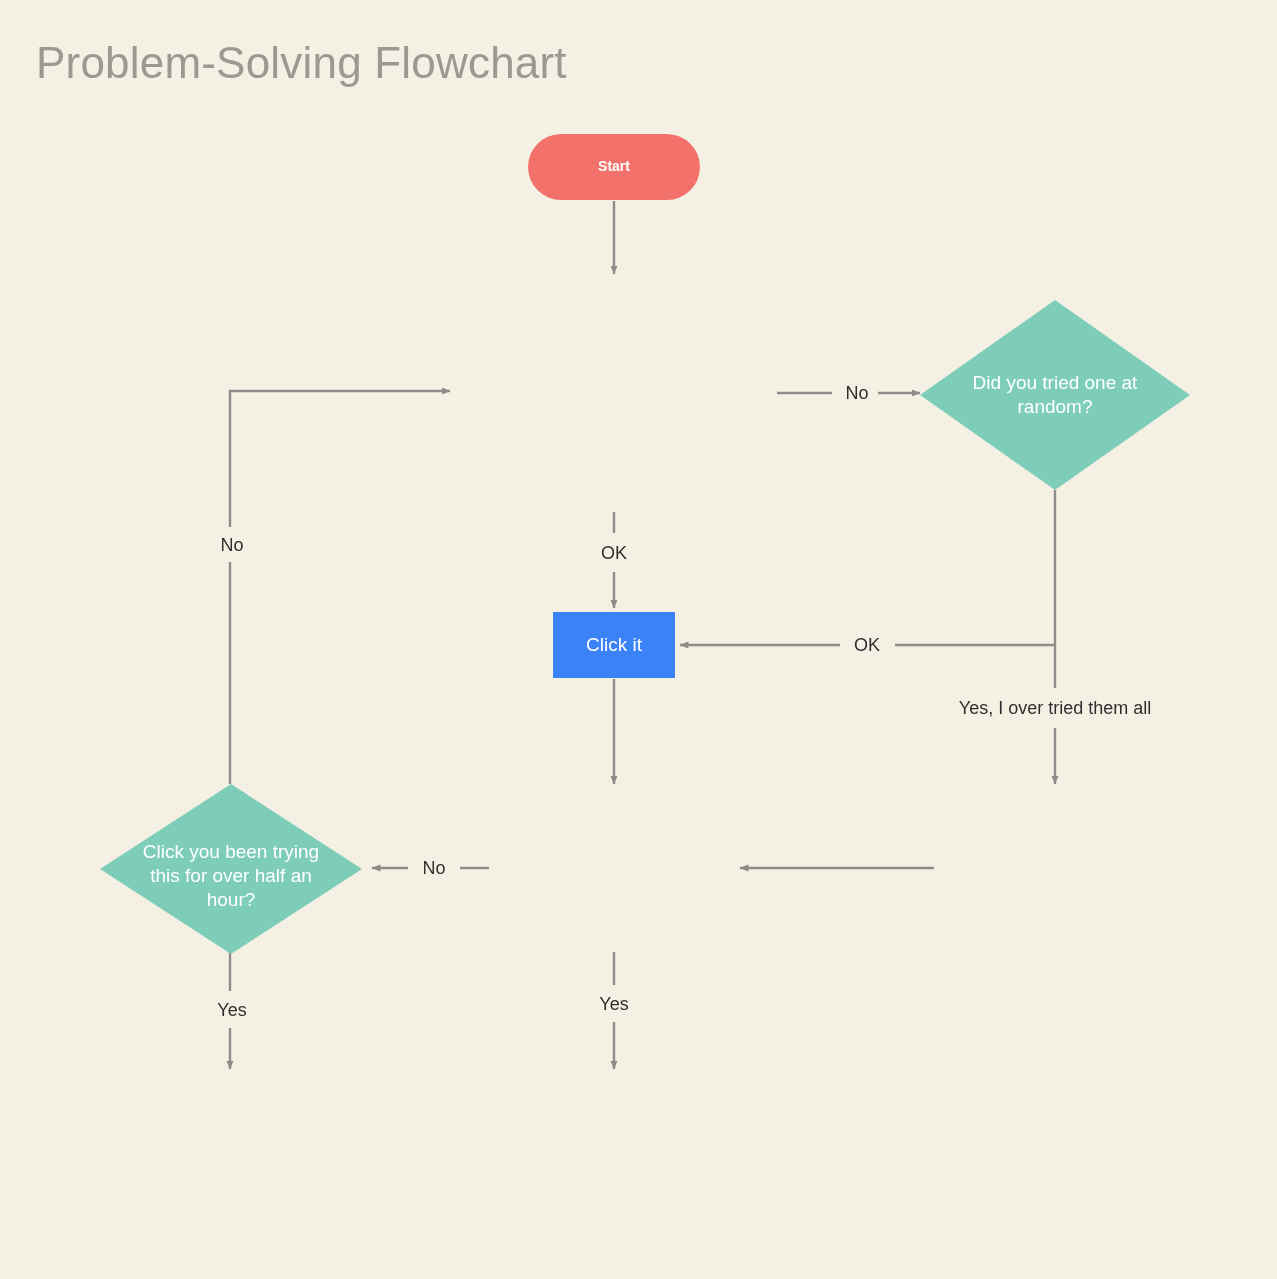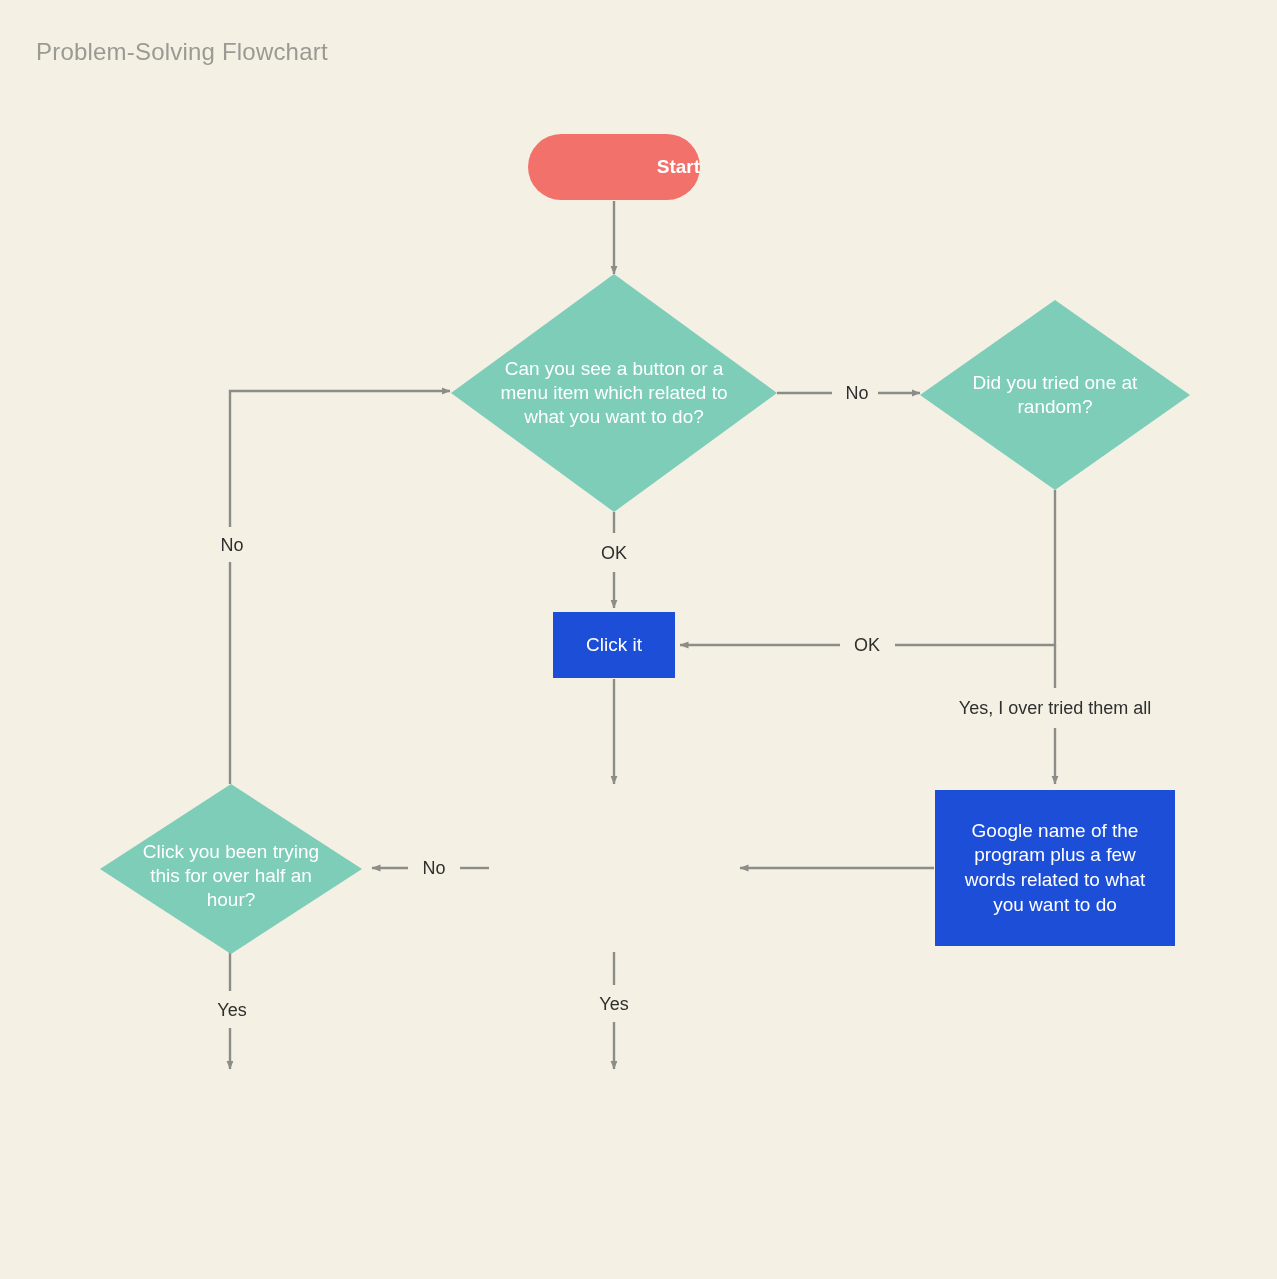--- a/index.html
+++ b/index.html
@@ -15,21 +15,21 @@
   }
   #canvas {
     position: relative;
     width: 1277px;
     height: 1279px;
   }
   #page-title {
     position: absolute;
     left: 36px;
     top: 38px;
-    font-size: 24px;
+    font-size: 44px;
     color: #9a9a93;
     font-family: "Liberation Sans", sans-serif;
     letter-spacing: 0.2px;
     white-space: nowrap;
   }
   svg#edges {
     position: absolute;
     left: 0;
     top: 0;
     width: 1277px;
@@ -40,29 +40,28 @@
     display: flex;
     align-items: center;
     justify-content: center;
     text-align: center;
     color: #ffffff;
     box-sizing: border-box;
   }
   .terminator {
     border-radius: 999px;
     background: #F2726B;
-    font-size: 19px;
+    font-size: 14px;
     line-height: 1.25;
-    justify-content: flex-end;
   }
   .terminator.bold {
     font-weight: bold;
   }
   .process {
-    background: #1d4ed8;
+    background: #3b82f6;
     font-size: 19px;
     line-height: 1.3;
     padding: 0 14px;
   }
   .decision {
     background: transparent;
     font-size: 19px;
     line-height: 1.28;
   }
   .decision .dia-shape {
@@ -135,37 +134,30 @@
       <path d="M230,784 L230,562"></path>
       <path d="M230,527 L230,391 L415,391"></path>
       <path d="M415,391 L450,391" marker-end="url(#arrow)"></path>
     </g>
   </svg>
 
   <div class="node terminator bold" style="left:528px; top:134px; width:172px; height:66px;">
     <span>Start</span>
   </div>
 
-  <div class="node decision" style="left:451px; top:274px; width:326px; height:238px;">
-    <span class="dia-shape"></span>
-    <span class="dia-text">Can you see a button or a menu item which related to what you want to do?</span>
-  </div>
 
   <div class="node decision" style="left:920px; top:300px; width:270px; height:190px;">
     <span class="dia-shape"></span>
     <span class="dia-text">Did you tried one at random?</span>
   </div>
 
   <div class="node process" style="left:553px; top:612px; width:122px; height:66px;">
     <span>Click it</span>
   </div>
 
-  <div class="node process" style="left:935px; top:790px; width:240px; height:156px;">
-    <span>Google name of the program plus a few words related to what you want to do</span>
-  </div>
 
   <div class="node decision" style="left:100px; top:784px; width:262px; height:170px;">
     <span class="dia-shape"></span>
     <span class="dia-text" style="padding-top:14px;">Click you been trying this for over half an hour?</span>
   </div>
 
 
 
 
   <div class="edge-label" style="left:857px; top:393px;">No</div>

